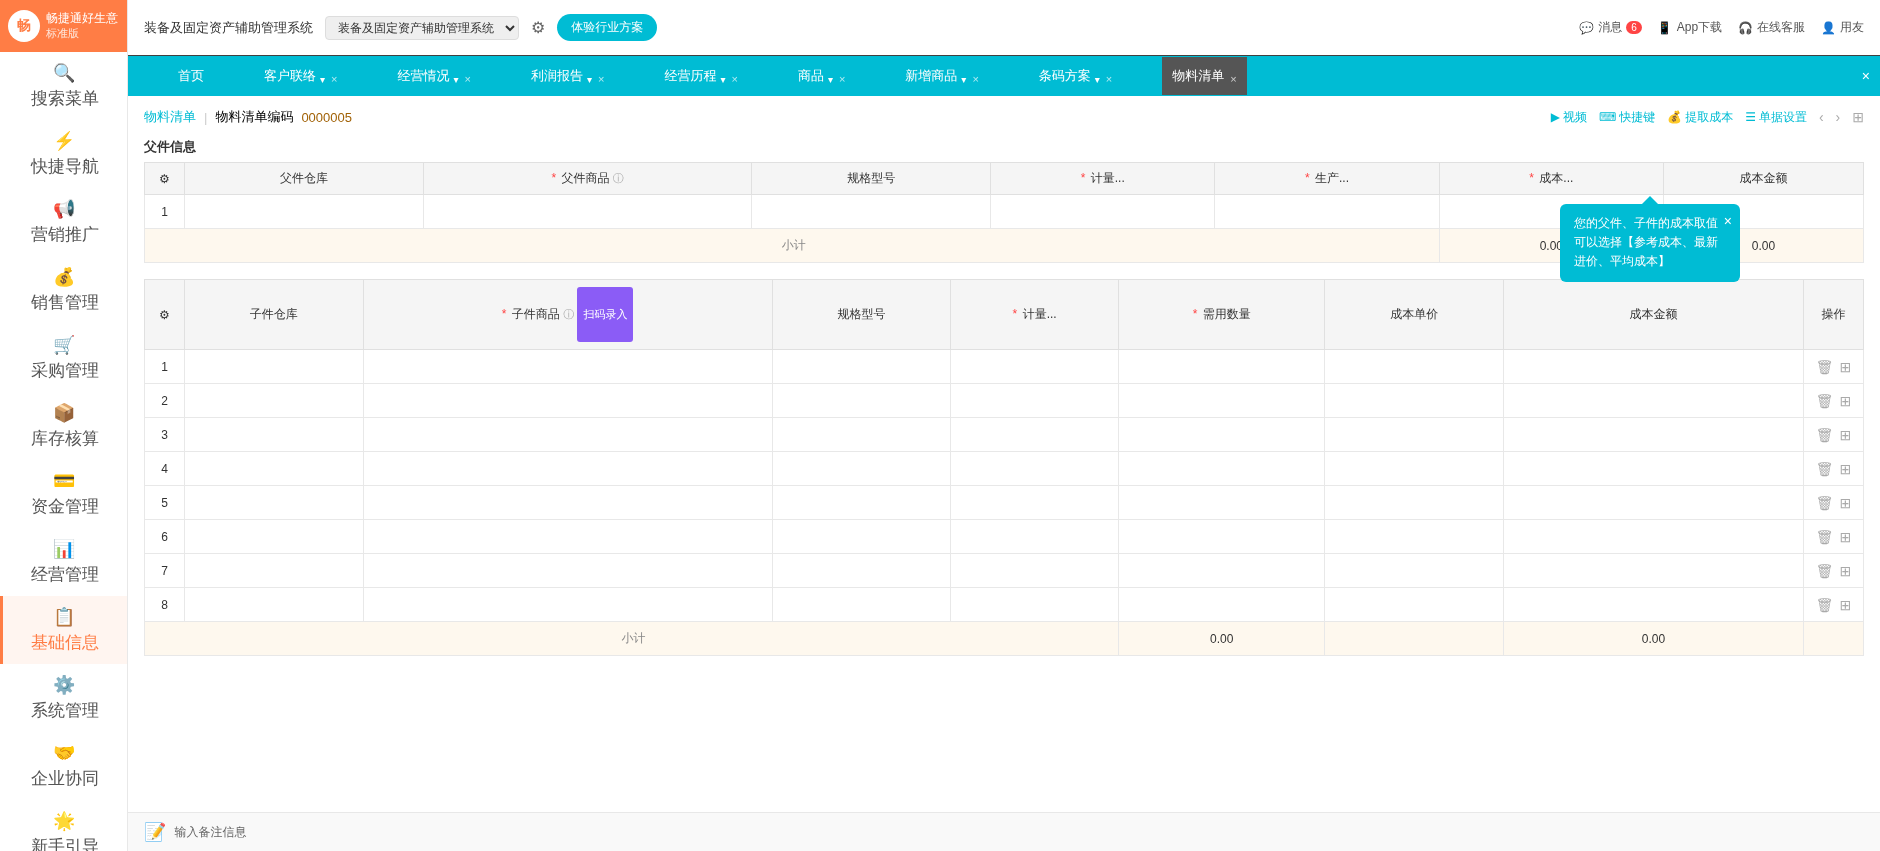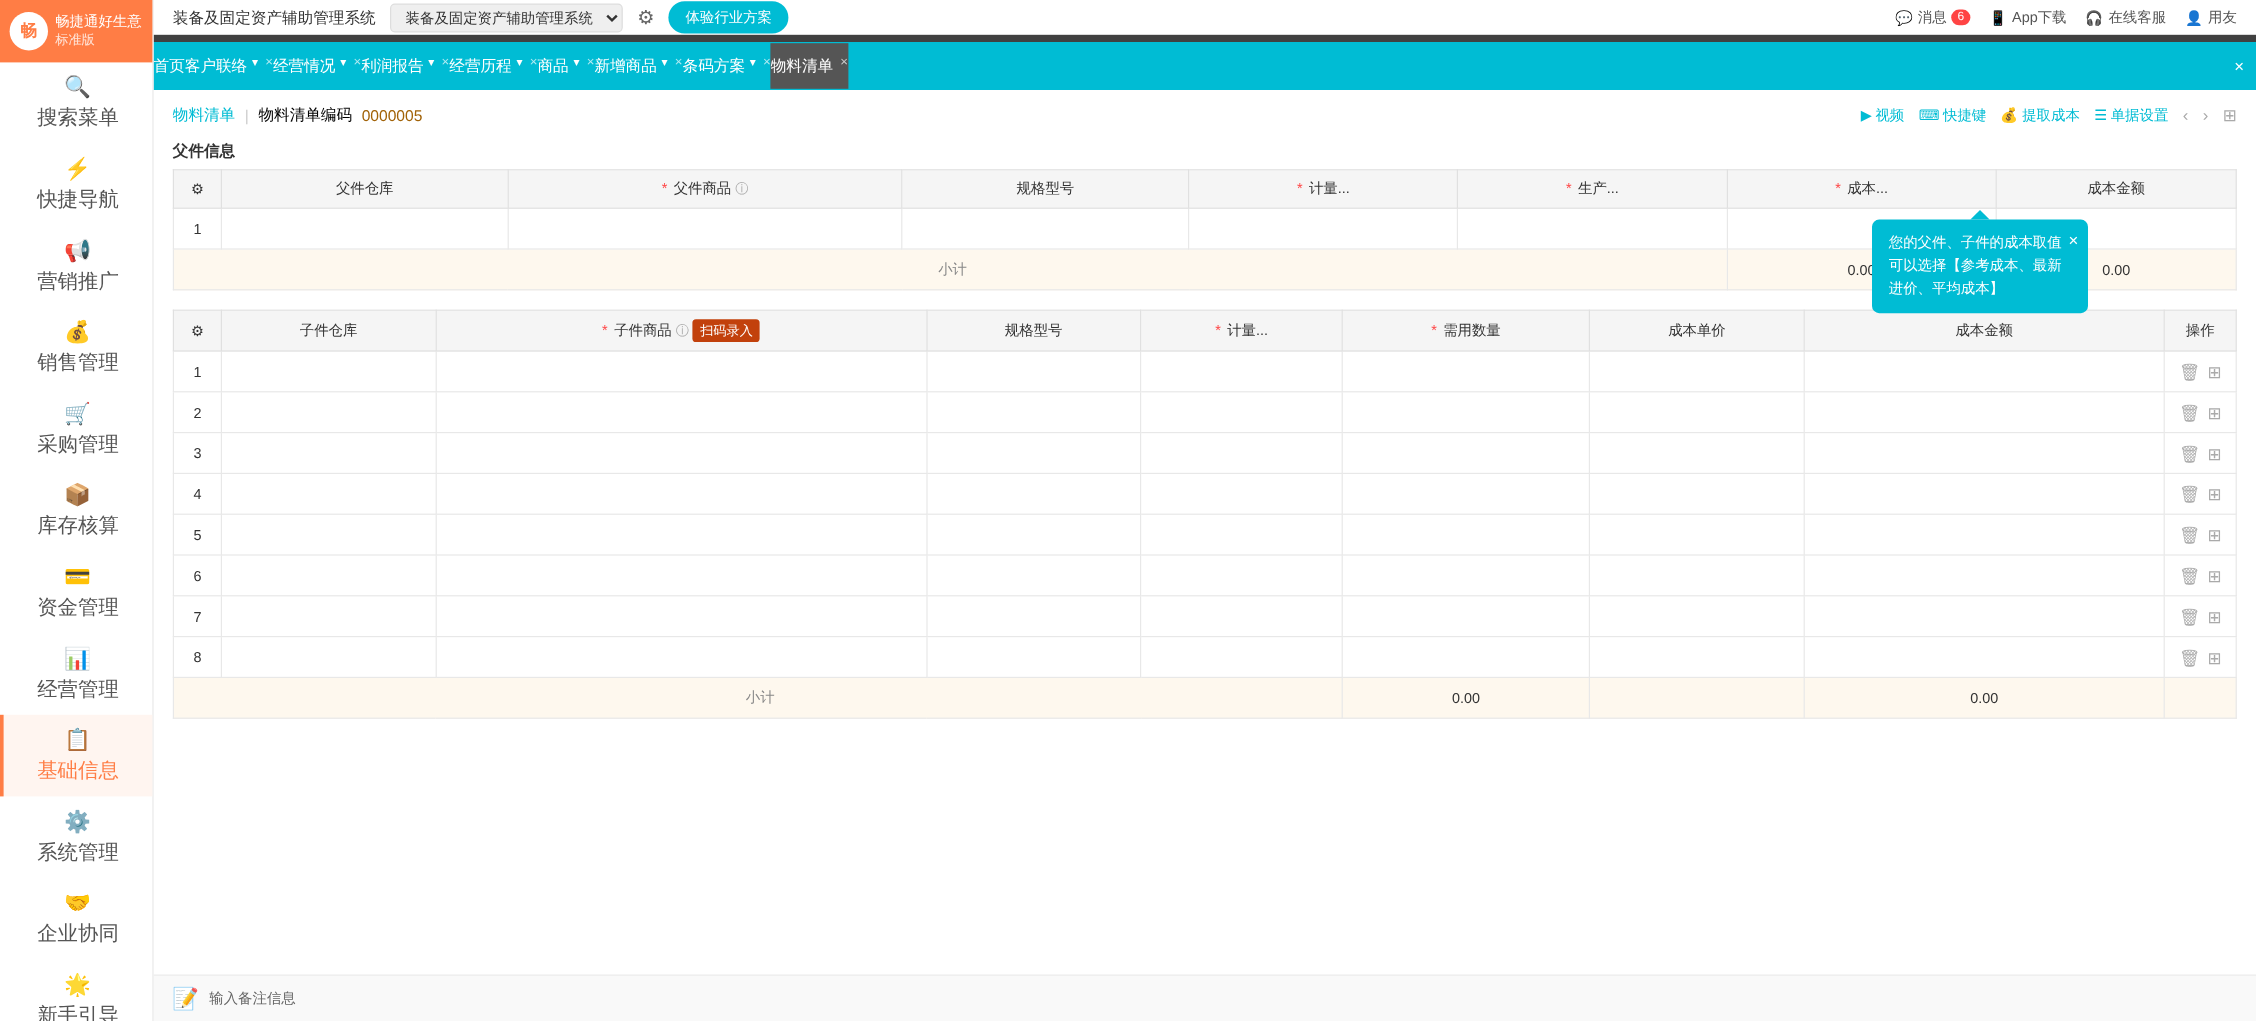--- a/index.html
+++ b/index.html
@@ -43,25 +43,25 @@
     .sidebar-item.active { background: #fff5f0; color: #ff7d45; border-left-color: #ff7d45; }
     .sidebar-item-icon { font-size: 18px; margin-bottom: 3px; }
     .sidebar-item-label { font-size: 17px; text-align: right; }
 
     
     .main { flex: 1; display: flex; flex-direction: column; overflow: hidden; }
 
     
     .top-header {
       background: #fff;
-      border-bottom: 6px solid #404040;
+      border-bottom: 1px solid #404040;
       display: flex;
       align-items: center;
       padding: 0 16px;
-      height: 35px;
+      height: 56px;
       gap: 12px;
     }
     .system-name { color: #333; font-size: 13px; font-weight: 500; }
     .header-select {
       border: 1px solid #ddd;
       border-radius: 4px;
       padding: 3px 8px;
       font-size: 12px;
       cursor: pointer;
       color: #333;
@@ -83,27 +83,28 @@
     
     .nav-tabs {
       background: #00bcd4;
       display: flex;
       align-items: center;
       padding: 0 0;
       min-height: 40px;
       overflow: hidden;
     }
     .nav-tab {
-      padding: 10px 0;
+      padding: 10px 10px;
       color: #fff;
       cursor: pointer;
       font-size: 13px;
       white-space: nowrap;
-      display: flex; align-items: flex-start; gap: 4px;
+      display: flex; align-items: flex-end; gap: 4px;
       position: relative;
+      margin-left: 40px;
     }
     .nav-tab.active { background: #555; color: #fff; }
     .nav-tab-close { font-size: 11px; color: rgba(255,255,255,0.7); margin-left: 2px; }
     .nav-tab-arrow { font-size: 10px; }
 
     
     .content-area {
       flex: 1;
       background: #fff;
       overflow: auto;
@@ -155,25 +156,25 @@
       height: 34px;
     }
     .data-table .subtotal-row td {
       background: #fef8ee;
       font-weight: 500;
     }
     .subtotal-label { text-align: left; padding-left: 12px !important; color: #888 !important; }
     .col-num { width: 40px; color: #aaa; }
     .th-gear { width: 40px; }
     .scan-btn {
-      background: #c2410c;
+      background: #8b5cf6;
       color: #fff;
       border: none;
       border-radius: 3px;
-      padding: 2px 6px;
+      padding: 20px 6px;
       font-size: 11px;
       cursor: pointer;
     }
     .action-icons { display: flex; gap: 6px; justify-content: center; }
     .action-icon { color: #aaa; cursor: pointer; font-size: 14px; }
 
     
     .tooltip-box {
       position: absolute;
       right: 140px;

